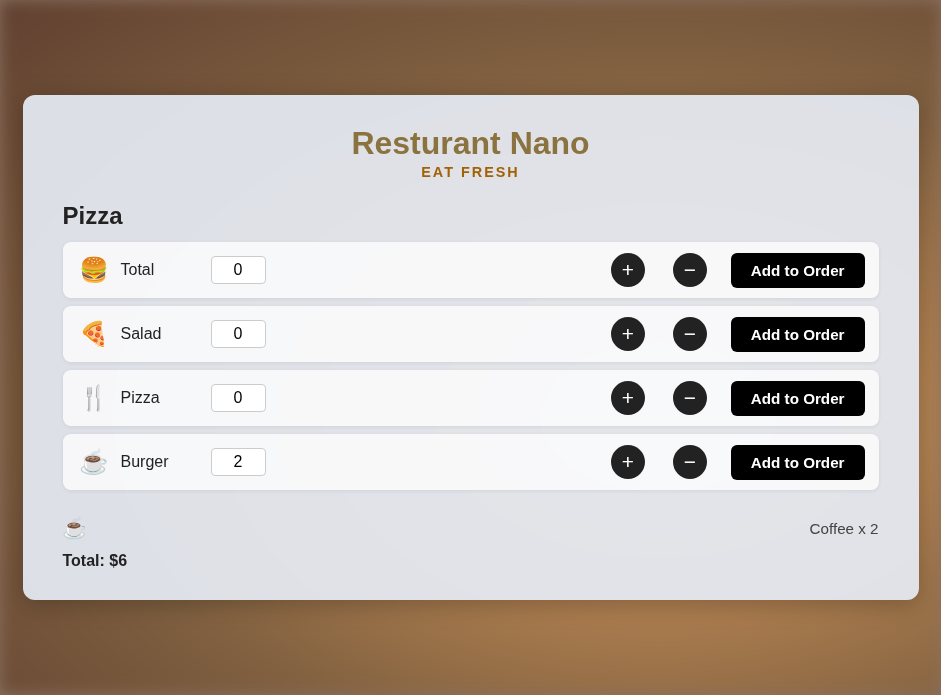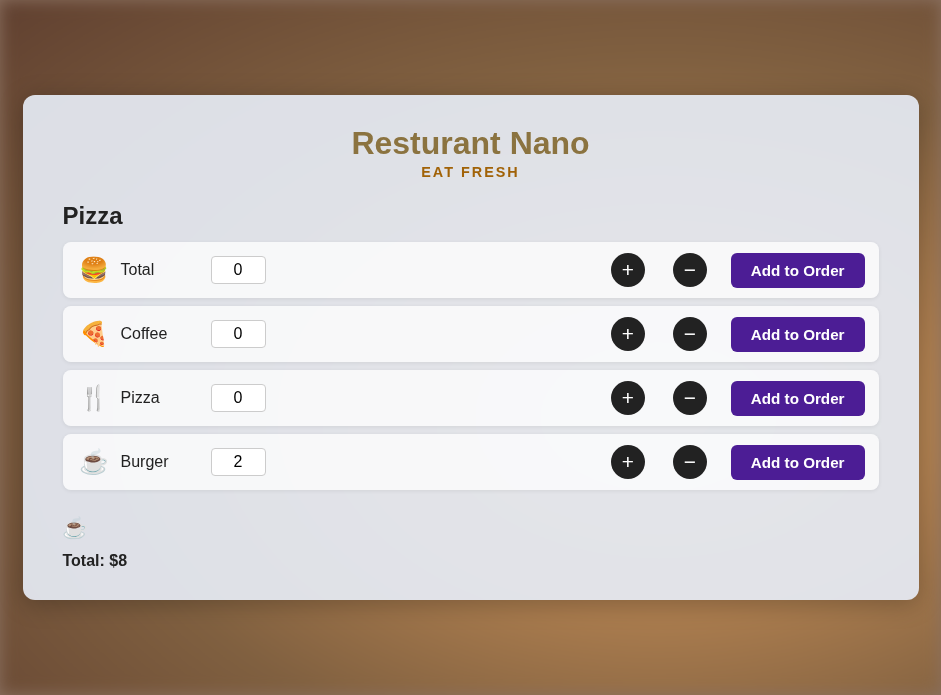--- a/index.html
+++ b/index.html
@@ -115,21 +115,21 @@
       display: flex;
       align-items: center;
       justify-content: center;
       cursor: pointer;
       margin: 0 14px;
       flex-shrink: 0;
       line-height: 1;
     }
 
     .add-btn {
-      background: #4c1d95;
+      background: #000000;
       color: white;
       border: none;
       border-radius: 6px;
       padding: 9px 20px;
       font-size: 0.95rem;
       font-weight: bold;
       cursor: pointer;
       flex-shrink: 0;
       margin-left: 10px;
       white-space: nowrap;
@@ -183,21 +183,21 @@
       <span class="item-name">Total</span>
       <input class="qty-input" type="text" value="0" style="">
       <div class="spacer"></div>
       <button class="circle-btn">+</button>
       <button class="circle-btn">−</button>
       <button class="add-btn">Add to Order</button>
     </div>
 
     <div class="menu-item">
       <div class="item-icon">🍕</div>
-      <span class="item-name">Coffee</span>
+      <span class="item-name">Salad</span>
       <input class="qty-input" type="text" value="0" style="">
       <div class="spacer"></div>
       <button class="circle-btn">+</button>
       <button class="circle-btn">−</button>
       <button class="add-btn">Add to Order</button>
     </div>
 
     <div class="menu-item">
       <div class="item-icon" style="color:#1e88e5; font-size:1.5rem;">🍴</div>
       <span class="item-name">Pizza</span>
@@ -217,18 +217,19 @@
       <button class="circle-btn">−</button>
       <button class="add-btn">Add to Order</button>
     </div>
 
   </div>
 
   <div class="order-section">
 
     <div class="order-item">
       <span class="order-item-icon">☕</span>
-    </div>
-
-    <p class="order-total">Total: $8</p>
+      <span class="order-item-label">Coffee x 2</span>
+    </div>
+
+    <p class="order-total">Total: $6</p>
   </div>
 
 </div>
 
 </body></html>

